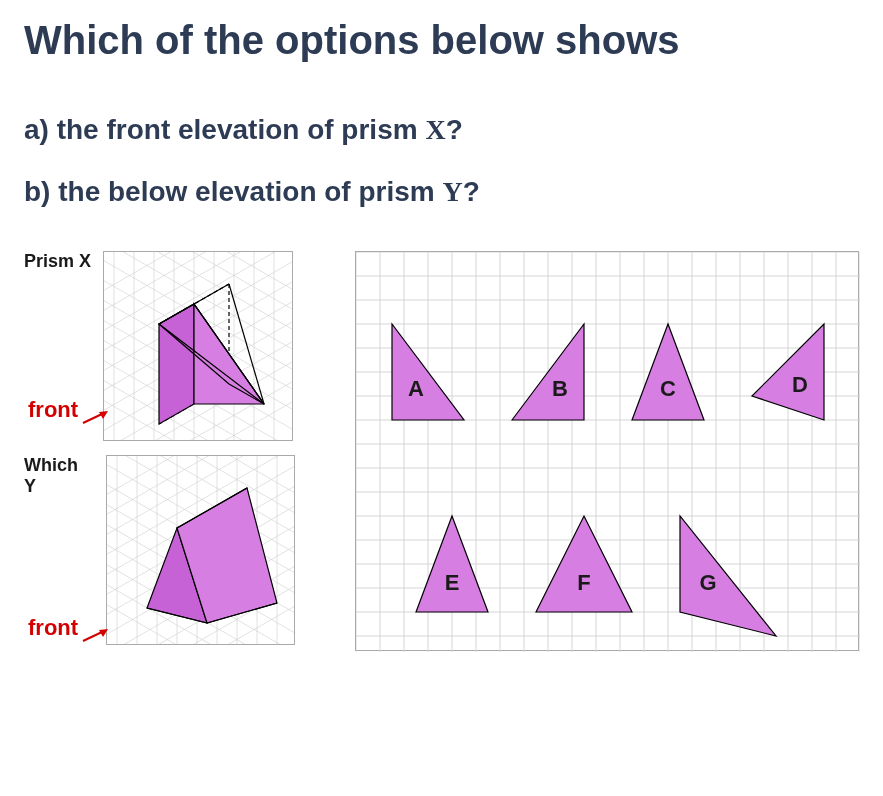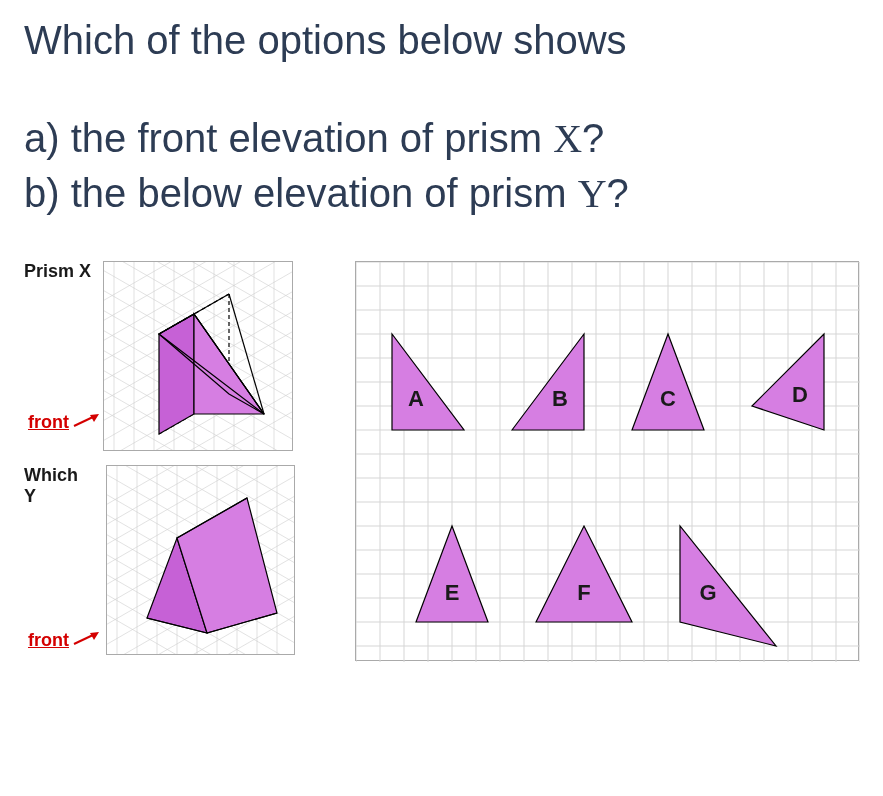--- a/index.html
+++ b/index.html
@@ -7,27 +7,28 @@
     width: 883px;
     height: 796px;
     background: #ffffff;
     font-family: Arial, Helvetica, sans-serif;
     color: #2d3c54;
     padding: 18px 24px 0 24px;
     position: relative;
   }
   .question-title {
     font-size: 40px;
-    font-weight: 400;
+    font-weight: 700;
     margin-bottom: 48px;
   }
   .subq {
-    font-size: 40px;
-    font-weight: 400;
+    font-size: 28px;
+    font-weight: 700;
     line-height: 1.35;
+    margin-top: 24px;
   }
   .serif { font-family: Georgia, 'Times New Roman', serif; }
   .lower-area {
     margin-top: 40px;
     display: flex;
     gap: 60px;
     align-items: flex-start;
   }
   .prisms-col { display: flex; flex-direction: column; gap: 14px; }
   .prism-block { display: flex; align-items: flex-start; position: relative; }
@@ -42,28 +43,27 @@
     width: 190px;
     height: 190px;
     border: 1px solid #aaa;
     background: #fff;
     position: relative;
     overflow: hidden;
   }
   .front-label {
     position: absolute;
     font-weight: 700;
-    font-size: 18px;
+    font-size: 22px;
     color: #d40000;
     left: 4px;
     bottom: 20px;
     display: flex;
-    align-items: flex-start;
+    align-items: flex-end;
     gap: 4px;
-    text-decoration: underline;
   }
   .arrow-svg { position: relative; top: 2px; }
   .options-grid {
     border: 1px solid #aaa;
     background: #fff;
     position: relative;
     width: 504px;
     height: 400px;
   }
   .opt-label {

